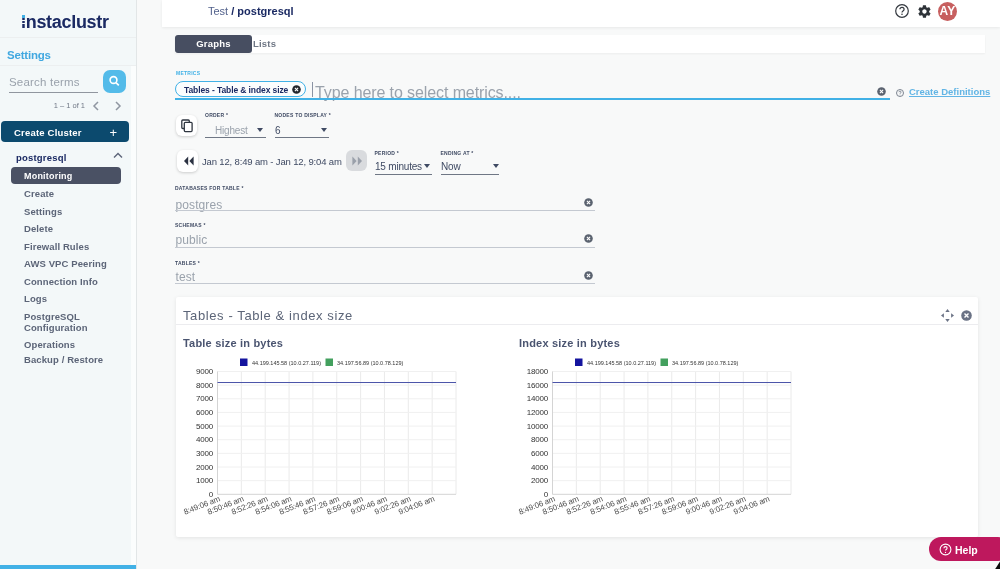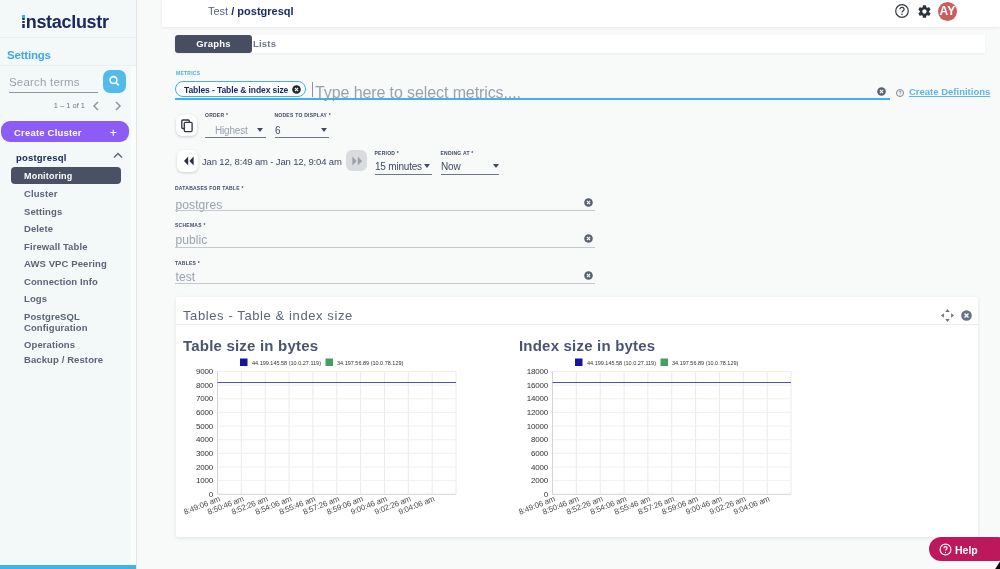--- a/index.html
+++ b/index.html
@@ -10,21 +10,21 @@
   #sidebar { left:0; top:0; width:137px; height:569px; background:#f3f8f9; border-right:1px solid #e2e6e7; }
   #logo { left:21px; top:12px; font-size:18px; font-weight:bold; color:#1b2a63; letter-spacing:-0.3px; }
   #sideline1 { left:0; top:37px; width:136px; height:1px; background:#eceff0; }
   #clusters { left:7px; top:48.5px; font-size:11.5px; font-weight:bold; color:#41a8e0; letter-spacing:-0.2px; }
   #sideline2 { left:0; top:65px; width:136px; height:1px; background:#eceff0; }
   #searchph { left:9px; top:76px; font-size:11.5px; color:#9aa2ac; letter-spacing:0.2px; }
   #searchline { left:9px; top:91.5px; width:89px; height:1px; background:#90969f; }
   #searchbtn { left:103px; top:70px; width:23px; height:23px; background:#53bbe9; border-radius:7px; }
   #pag { left:0px; top:101px; width:85px; text-align:right; font-size:7.5px; color:#6f7785; }
   .chev { stroke:#8f96a1; stroke-width:1.5; fill:none; }
-  #createbtn { left:1px; top:121px; width:128px; height:21px; background:#8b5cf6; border-radius:9px; color:#fff; font-weight:bold; font-size:9.5px; }
+  #createbtn { left:1px; top:121px; width:128px; height:21px; background:#0c4a6e; border-radius:4px; color:#fff; font-weight:bold; font-size:9.5px; }
   #createbtn .lbl{ position:absolute; left:13px; top:6px; letter-spacing:0.2px;}
   #createbtn .plus{ position:absolute; right:12px; top:4px; font-size:13px; font-weight:normal;}
   #pgsql { left:16px; top:151.5px; font-size:9.5px; font-weight:bold; color:#1b2a63; letter-spacing:0.2px;}
   #monitor { left:11px; top:167px; width:110px; height:17px; background:#4a5164; border-radius:4px; color:#fff; font-weight:bold; font-size:9px; }
   #monitor span { position:absolute; left:13px; top:4px; letter-spacing:0.2px; }
   .sitem { left:24px; font-size:9.5px; font-weight:bold; color:#5c6578; letter-spacing:0.1px; line-height:11.5px; }
   
   #topbar { left:162px; top:0; width:838px; height:27px; background:#fff; box-shadow:0 1px 3px rgba(0,0,0,0.07); }
   #crumb { left:208px; top:5px; font-size:11px; color:#53628c; }
   #crumb b { color:#1b2a63; }
@@ -46,21 +46,21 @@
   .selgray { font-size:10px; color:#9aa2ac; letter-spacing:-0.2px;margin-left:10px; }
   .uline { height:1px; background:#6f7785; }
   .caret { width:0; height:0; border-left:3.5px solid transparent; border-right:3.5px solid transparent; border-top:4.5px solid #3f4a63; }
   
   .fieldval { font-size:12px; color:#9aa2ac; letter-spacing:0.1px; }
   .fieldline { width:420px; height:1px; background:#c4c9d1; }
   
   #panel { left:176px; top:297px; width:802px; height:240px; background:#fff; box-shadow:0 1px 4px rgba(0,0,0,0.09); border-radius:2px; }
   #panelhead { left:183px; top:308px; font-size:13px; color:#5c6578; letter-spacing:0.6px; }
   #panelline { left:176px; top:323.5px; width:802px; height:1px; background:#ececef; }
-  .charttitle { font-size:15px; font-weight:bold; color:#4a5470; letter-spacing:0.2px; }
+  .charttitle { font-size:11px; font-weight:bold; color:#4a5470; letter-spacing:0.2px; }
   
   #help { left:929px; top:537px; width:81px; height:24px; background:#be185d; border-radius:12px; color:#fff; }
   #help .txt { position:absolute; left:26px; top:7px; font-size:10.5px; font-weight:bold; }
 </style>
 </head>
 <body>
 
   <div class="abs" id="sidebar"></div>
   <div class="abs" style="left:131px;top:66px;width:5px;height:499px;background:#fbfdfd"></div>
   <div class="abs" id="logo">instaclustr</div>
@@ -87,24 +87,24 @@
     <span class="lbl">Create Cluster</span>
     <span class="plus">+</span>
   </div>
   <div class="abs" id="pgsql">postgresql</div>
   <svg class="abs" style="left:113px;top:152px" width="10" height="7">
     <polyline points="1,5.5 5,1.5 9,5.5" fill="none" stroke="#5c6578" stroke-width="1.4"></polyline>
   </svg>
   <div class="abs" id="monitor">
     <span>Monitoring</span>
   </div>
-  <div class="abs sitem" style="top:188px">Cluster</div>
+  <div class="abs sitem" style="top:188px">Create</div>
   <div class="abs sitem" style="top:205.5px">Settings</div>
   <div class="abs sitem" style="top:223px">Delete</div>
-  <div class="abs sitem" style="top:240.5px">Firewall Table</div>
+  <div class="abs sitem" style="top:240.5px">Firewall Rules</div>
   <div class="abs sitem" style="top:258px">AWS VPC Peering</div>
   <div class="abs sitem" style="top:275.5px">Connection Info</div>
   <div class="abs sitem" style="top:293px">Logs</div>
   <div class="abs sitem" style="top:310.5px">PostgreSQL<br>Configuration</div>
   <div class="abs sitem" style="top:339px">Operations</div>
   <div class="abs sitem" style="top:354px">Backup / Restore</div>
   <div class="abs" style="left:0;top:565px;width:136px;height:4px;background:#41b1e6"></div>
 
   <div class="abs" id="topbar"></div>
   <div class="abs" id="crumb">Test <b>/ postgresql</b></div>

